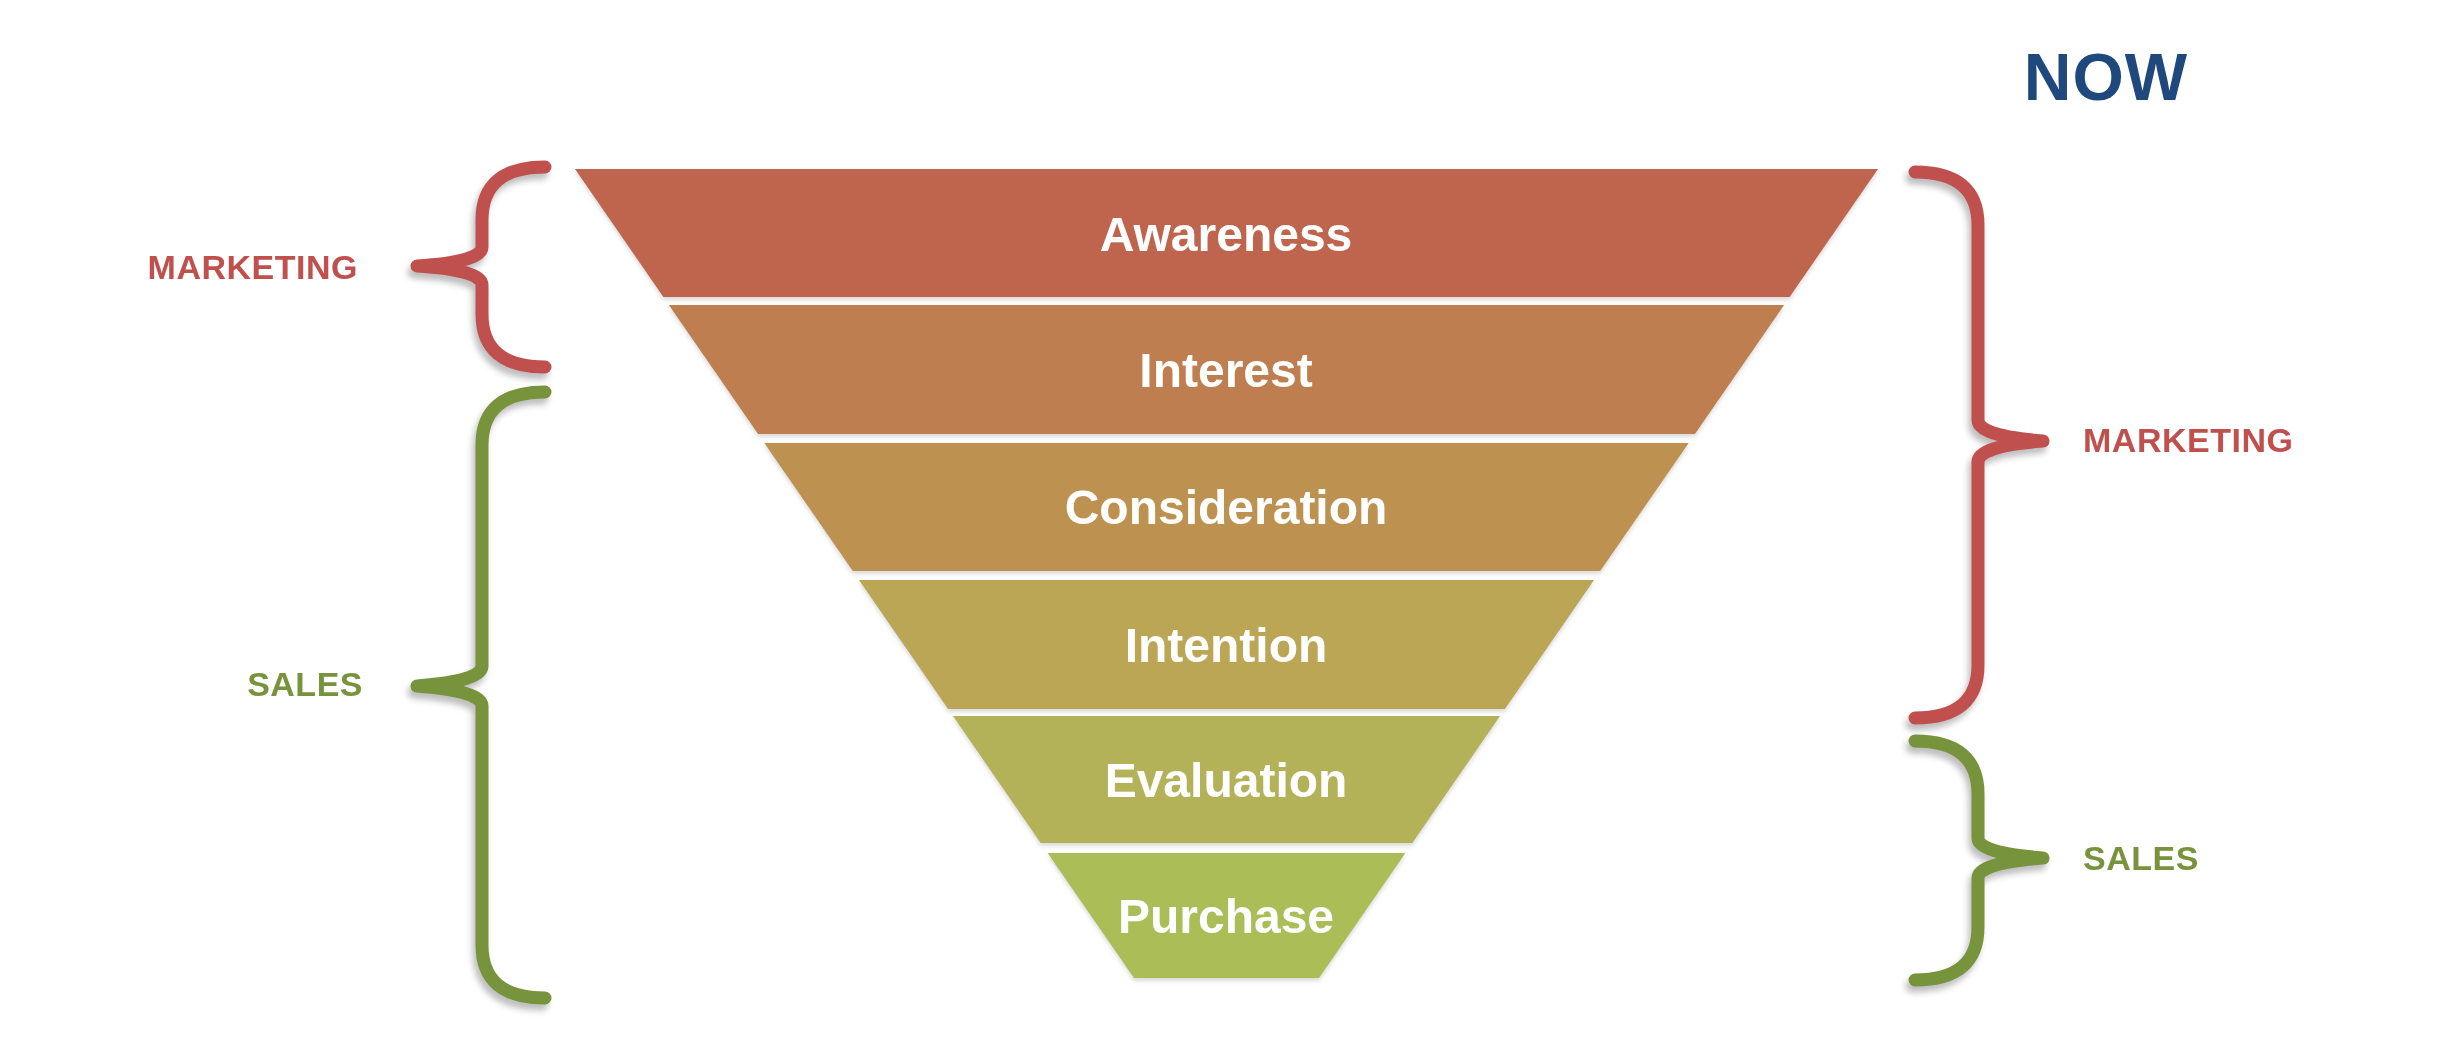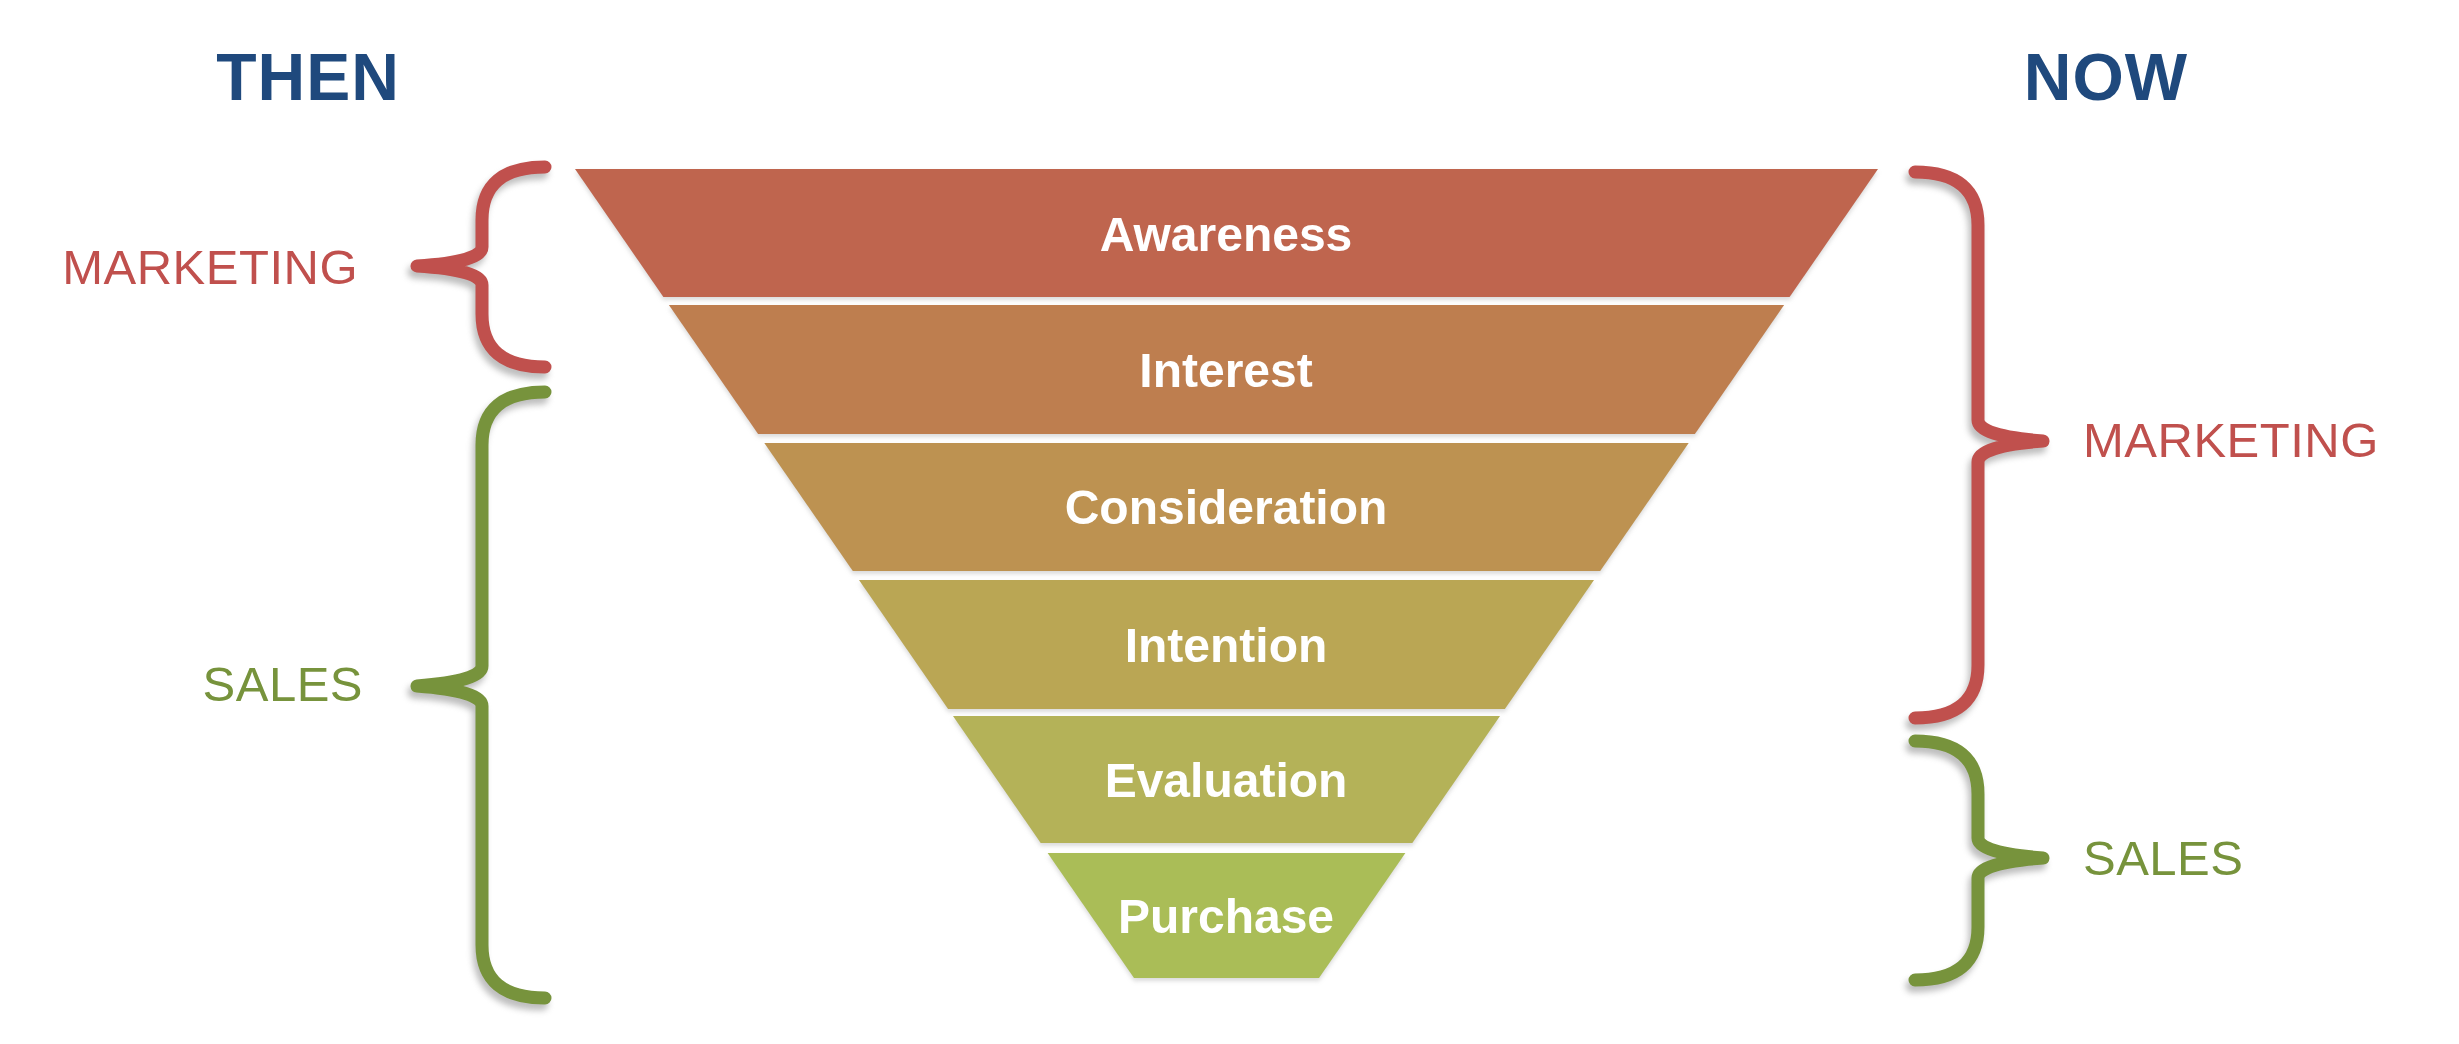--- a/index.html
+++ b/index.html
@@ -13,21 +13,21 @@
   .hdr{
     position:absolute;
     font-size:66px;font-weight:bold;
     line-height:70px;text-align:center;
     letter-spacing:1px;
   }
   .hdr-then{left:158px;top:42px;width:300px;}
   .hdr-now{left:1956px;top:42px;width:300px;}
   .side-label{
     position:absolute;
-    font-size:49px;font-weight:normal;
+    font-size:34px;font-weight:bold;
     line-height:52px;white-space:nowrap;
     letter-spacing:0.5px;
   }
   .lab-then-marketing{left:28px;top:241px;width:330px;text-align:right;}
   .lab-then-sales{left:28px;top:658px;width:335px;text-align:right;}
   .lab-now-marketing{left:2083px;top:414px;text-align:left;}
   .lab-now-sales{left:2083px;top:832px;text-align:left;}
   svg.overlay{position:absolute;left:0;top:0;}
   .band{filter:drop-shadow(0px 3px 2px rgba(110,110,110,0.25));}
   .band-label{
@@ -41,21 +41,20 @@
     stroke-linecap:round;
     stroke-linejoin:round;
     filter:drop-shadow(-3px 6px 3px rgba(110,110,110,0.45));
   }
 </style>
 </head>
 <body>
 
 <div class="stage">
 
-  <div class="hdr hdr-then" style="color: rgb(31, 73, 125);">THEN</div>
   <div class="hdr hdr-now" style="color: rgb(31, 73, 125);">NOW</div>
 
   <div class="side-label lab-then-marketing" style="color: rgb(192, 80, 77);">MARKETING</div>
   <div class="side-label lab-then-sales" style="color: rgb(119, 147, 60);">SALES</div>
   <div class="side-label lab-now-marketing" style="color: rgb(192, 80, 77);">MARKETING</div>
   <div class="side-label lab-now-sales" style="color: rgb(119, 147, 60);">SALES</div>
 
   <svg class="overlay" width="2459" height="1044" viewBox="0 0 2459 1044">
 
     <g>

